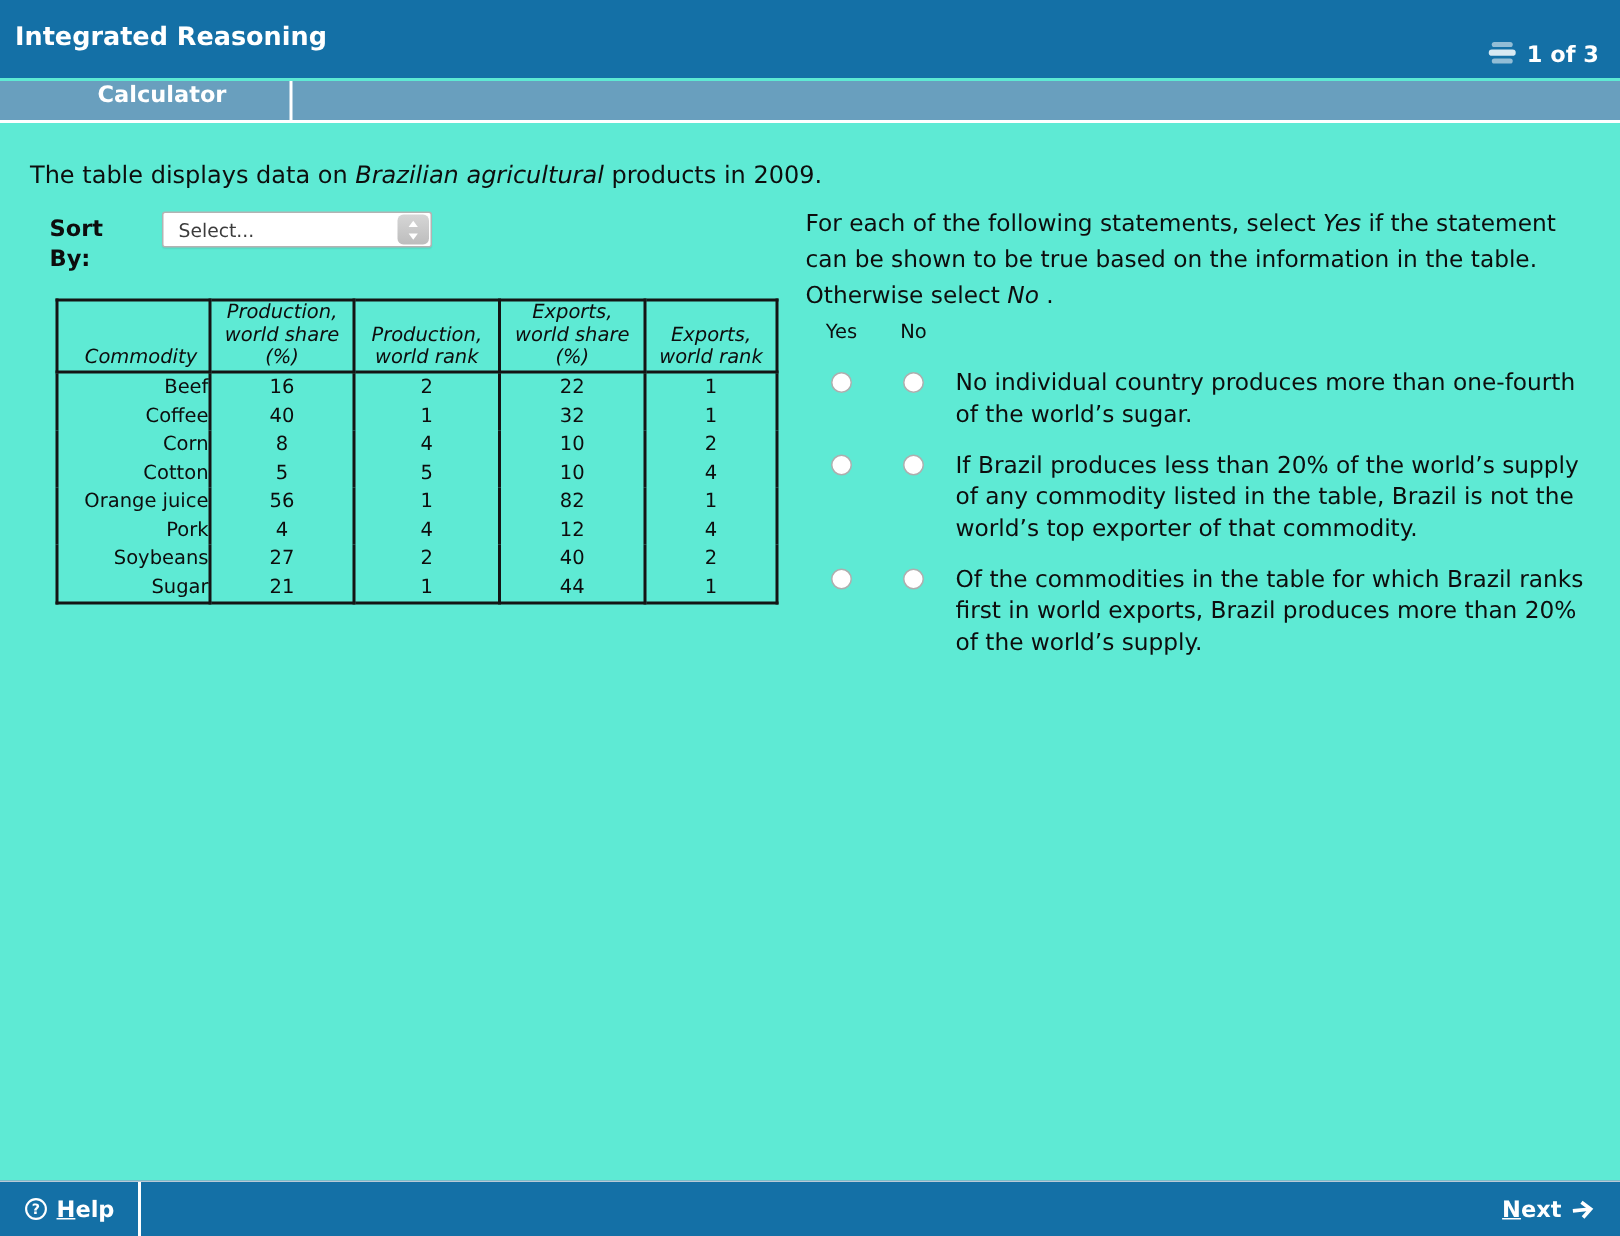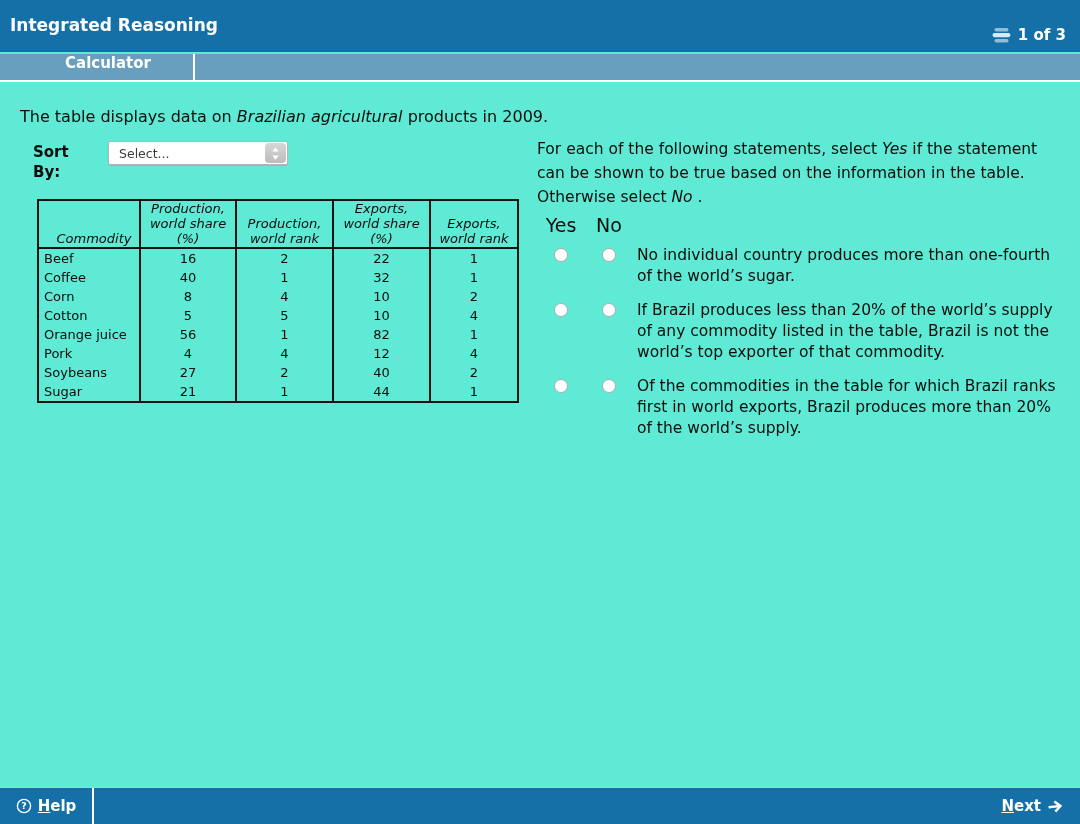--- a/index.html
+++ b/index.html
@@ -3,21 +3,21 @@
 <meta charset="utf-8">
 <style>
   html,body{margin:0;padding:0;background:#fff;}
   .screen{
     position:relative;width:1080px;height:824px;overflow:hidden;background:#5eead4;
     font-family:"DejaVu Sans","Liberation Sans",sans-serif;color:#0d0d0d;
   }
   
   .app-header{position:absolute;left:0;top:0;width:1080px;height:52px;background:#1470a6;}
   .app-title{position:absolute;left:10px;top:15px;font-size:17px;font-weight:bold;color:#fff;}
-  .page-ind{position:absolute;right:14px;top:26px;display:flex;align-items:flex-start;gap:5px;}
+  .page-ind{position:absolute;right:14px;top:26px;display:flex;align-items:center;gap:5px;}
   .page-ind .txt{font-size:15px;font-weight:bold;color:#fff;}
   
   .toolbar{position:absolute;left:0;top:54px;width:1080px;height:26px;background:#699fbe;border-bottom:2px solid #fff;}
   .calc-btn{position:absolute;left:0;top:0;width:170px;height:26px;border-right:2px solid #fff;
     display:flex;align-items:flex-start;justify-content:center;cursor:pointer;padding-left:23px;}
   .calc-btn span{font-size:15px;font-weight:bold;color:#fff;}
   
   .prompt{position:absolute;left:20px;top:107px;font-size:16px;}
   .prompt .it{font-style:italic;}
   
@@ -28,27 +28,27 @@
   .sort-select .val{flex:1;padding-left:10px;font-size:12.5px;color:#3c3c3c;}
   .stepper{width:21px;height:20px;margin-right:1px;border-radius:4px;background:linear-gradient(#d6d6d6,#bdbdbd);
     display:flex;align-items:center;justify-content:center;}
   
   .commodity-table{position:absolute;left:37px;top:199px;border-collapse:collapse;table-layout:fixed;}
   .commodity-table th,.commodity-table td{font-size:13px;line-height:19px;padding:0;}
   .commodity-table th{white-space:pre-line;vertical-align:bottom;text-align:center;font-weight:normal;
     line-height:15px;padding-bottom:1px;border:2px solid #141414;border-top:2px solid #141414;font-style:italic;}
   .commodity-table th.h-left{text-align:center;padding-left:10px;}
   .commodity-table td{text-align:center;border-left:2px solid #141414;border-right:2px solid #141414;}
-  .commodity-table td.c-left{text-align:left;padding-left:5px;}
+  .commodity-table td.c-left{text-align:right;padding-left:5px;}
   .commodity-table{border:2px solid #141414;}
   .commodity-table tbody tr:last-child td{border-bottom:2px solid #141414;}
   
   .instructions{position:absolute;left:537px;top:137px;width:508px;font-size:15.5px;line-height:24px;}
   .instructions .it{font-style:italic;}
-  .yn-head{position:absolute;left:537px;top:214px;font-size:19px;}
+  .yn-head{position:absolute;left:537px;top:214px;font-size:13px;}
   .yn-head .yes{display:inline-block;width:48px;text-align:center;}
   .yn-head .no{display:inline-block;width:48px;text-align:center;}
   .stmt-list{position:absolute;left:537px;top:245px;width:520px;}
   .stmt-row{display:flex;align-items:flex-start;margin-bottom:13px;}
   .radio-cell{width:48px;display:flex;justify-content:center;padding-top:3px;flex:0 0 48px;}
   .radio{width:14px;height:14px;border:1px solid #aeaeae;border-radius:50%;background:#fff;box-sizing:border-box;cursor:pointer;}
   .stmt-text{margin-left:4px;width:422px;font-size:15.5px;line-height:21px;}
   
   .footer{position:absolute;left:0;top:787px;width:1080px;height:37px;background:#1470a6;border-top:1px solid #b9c9d6;box-sizing:border-box;}
   .f-sec{position:absolute;top:0;height:36px;display:flex;align-items:center;cursor:pointer;}

